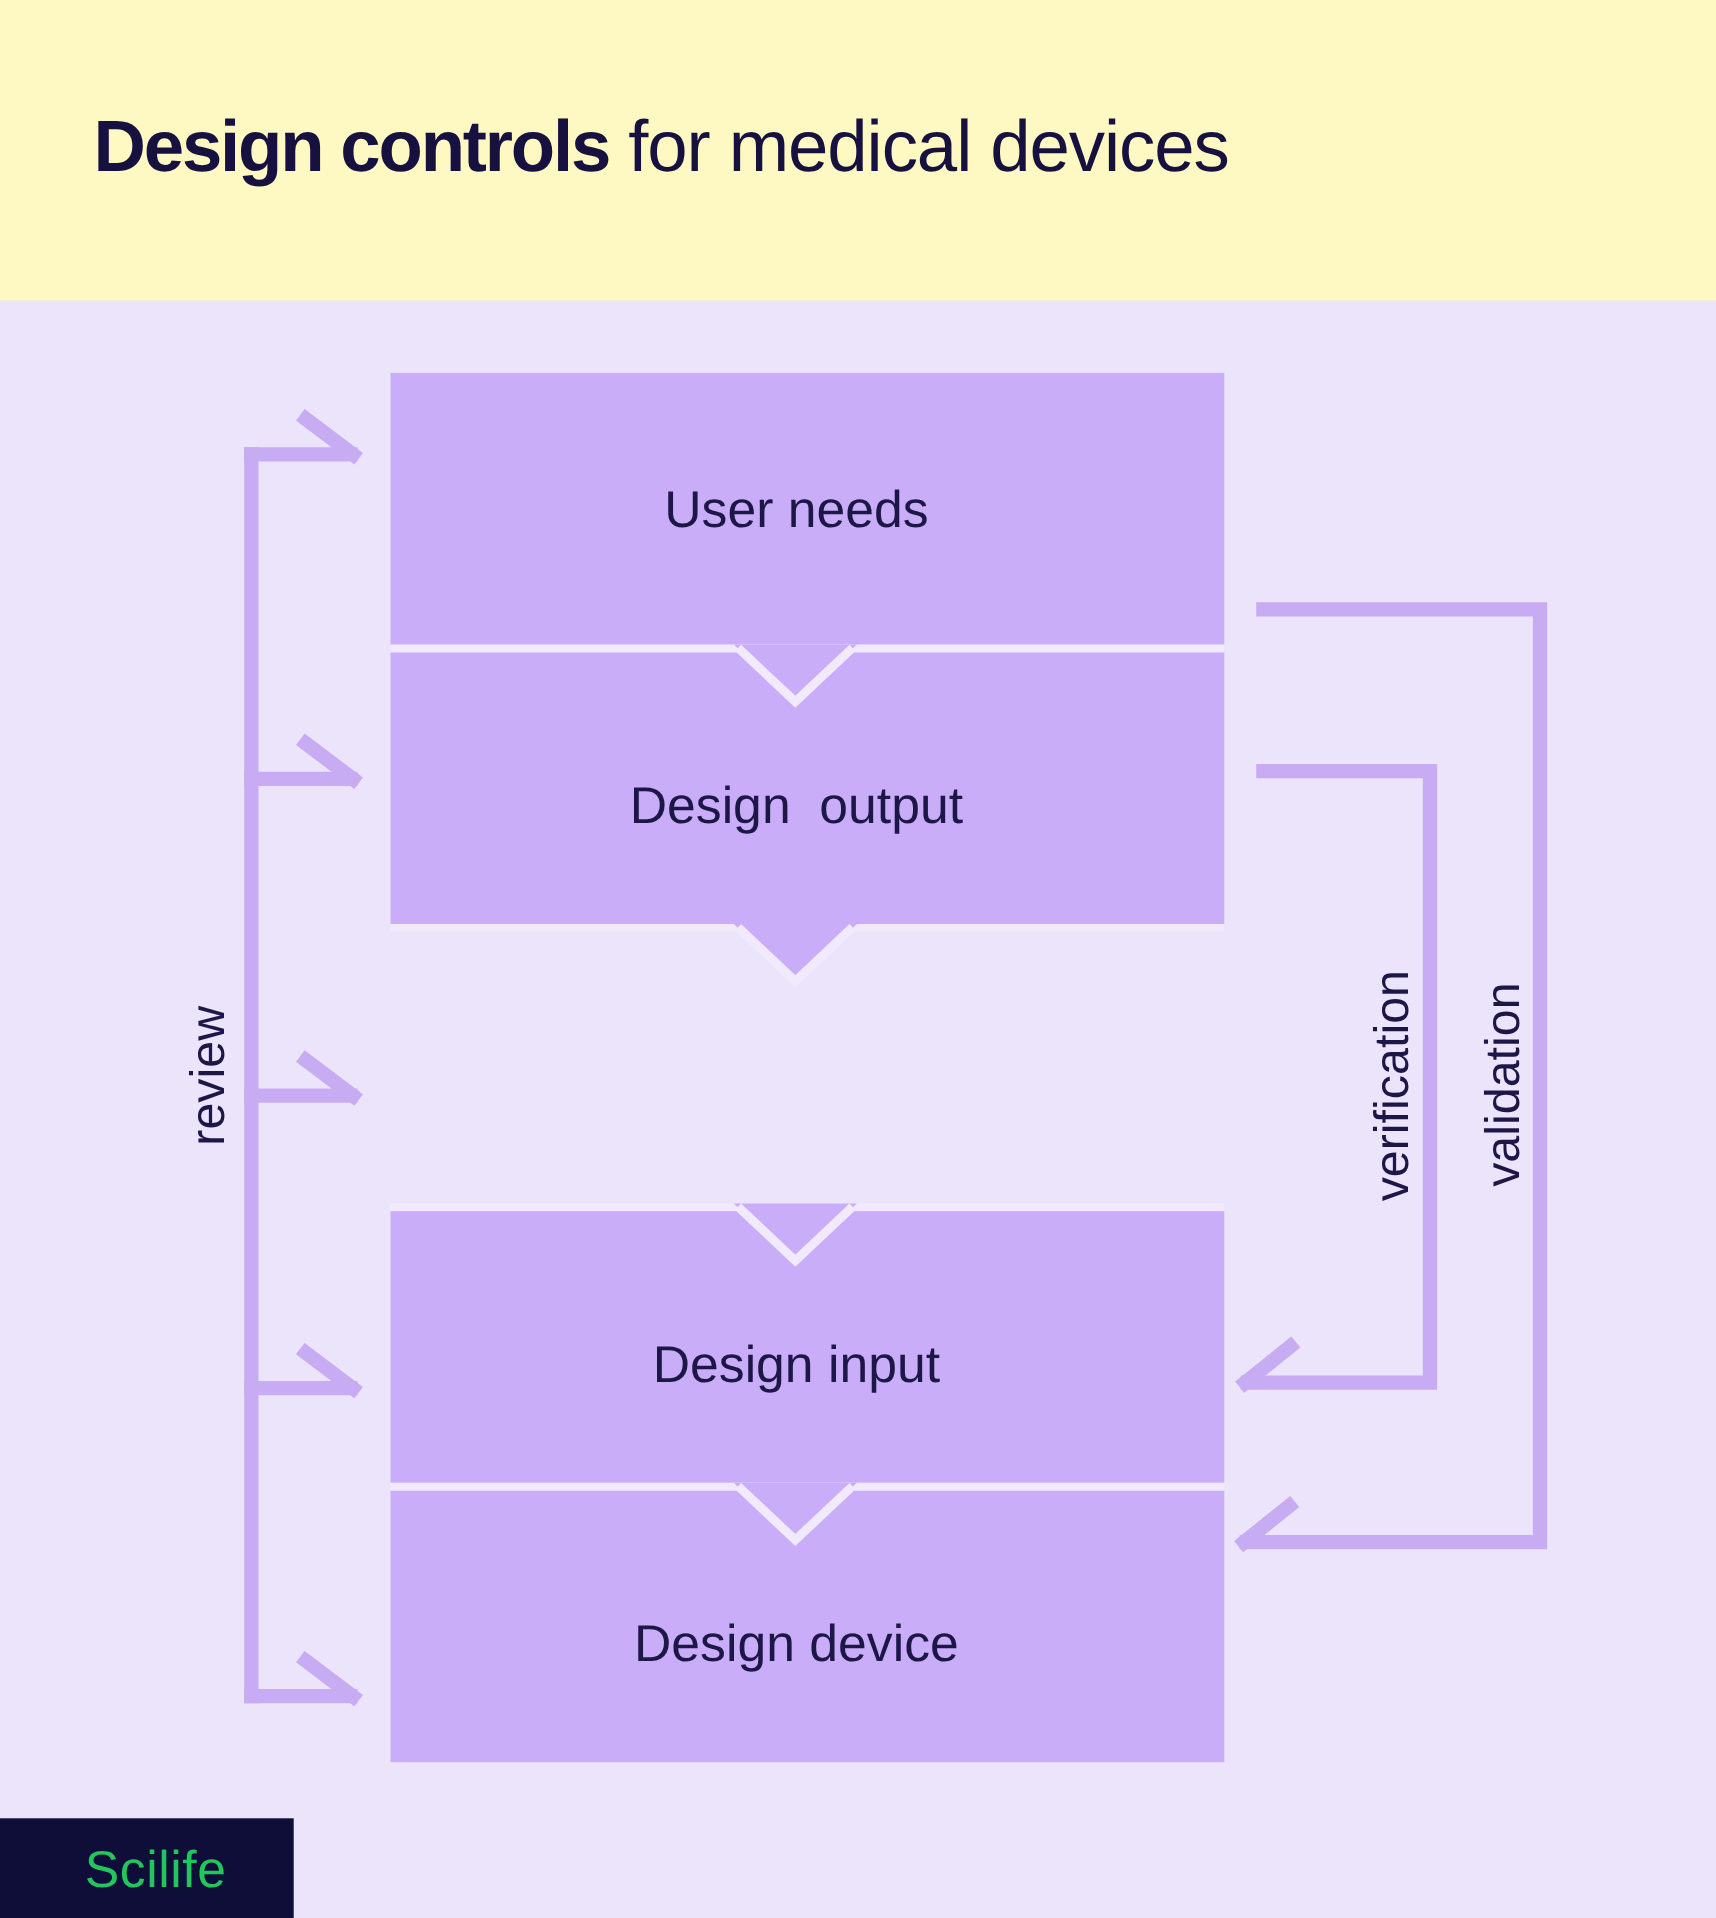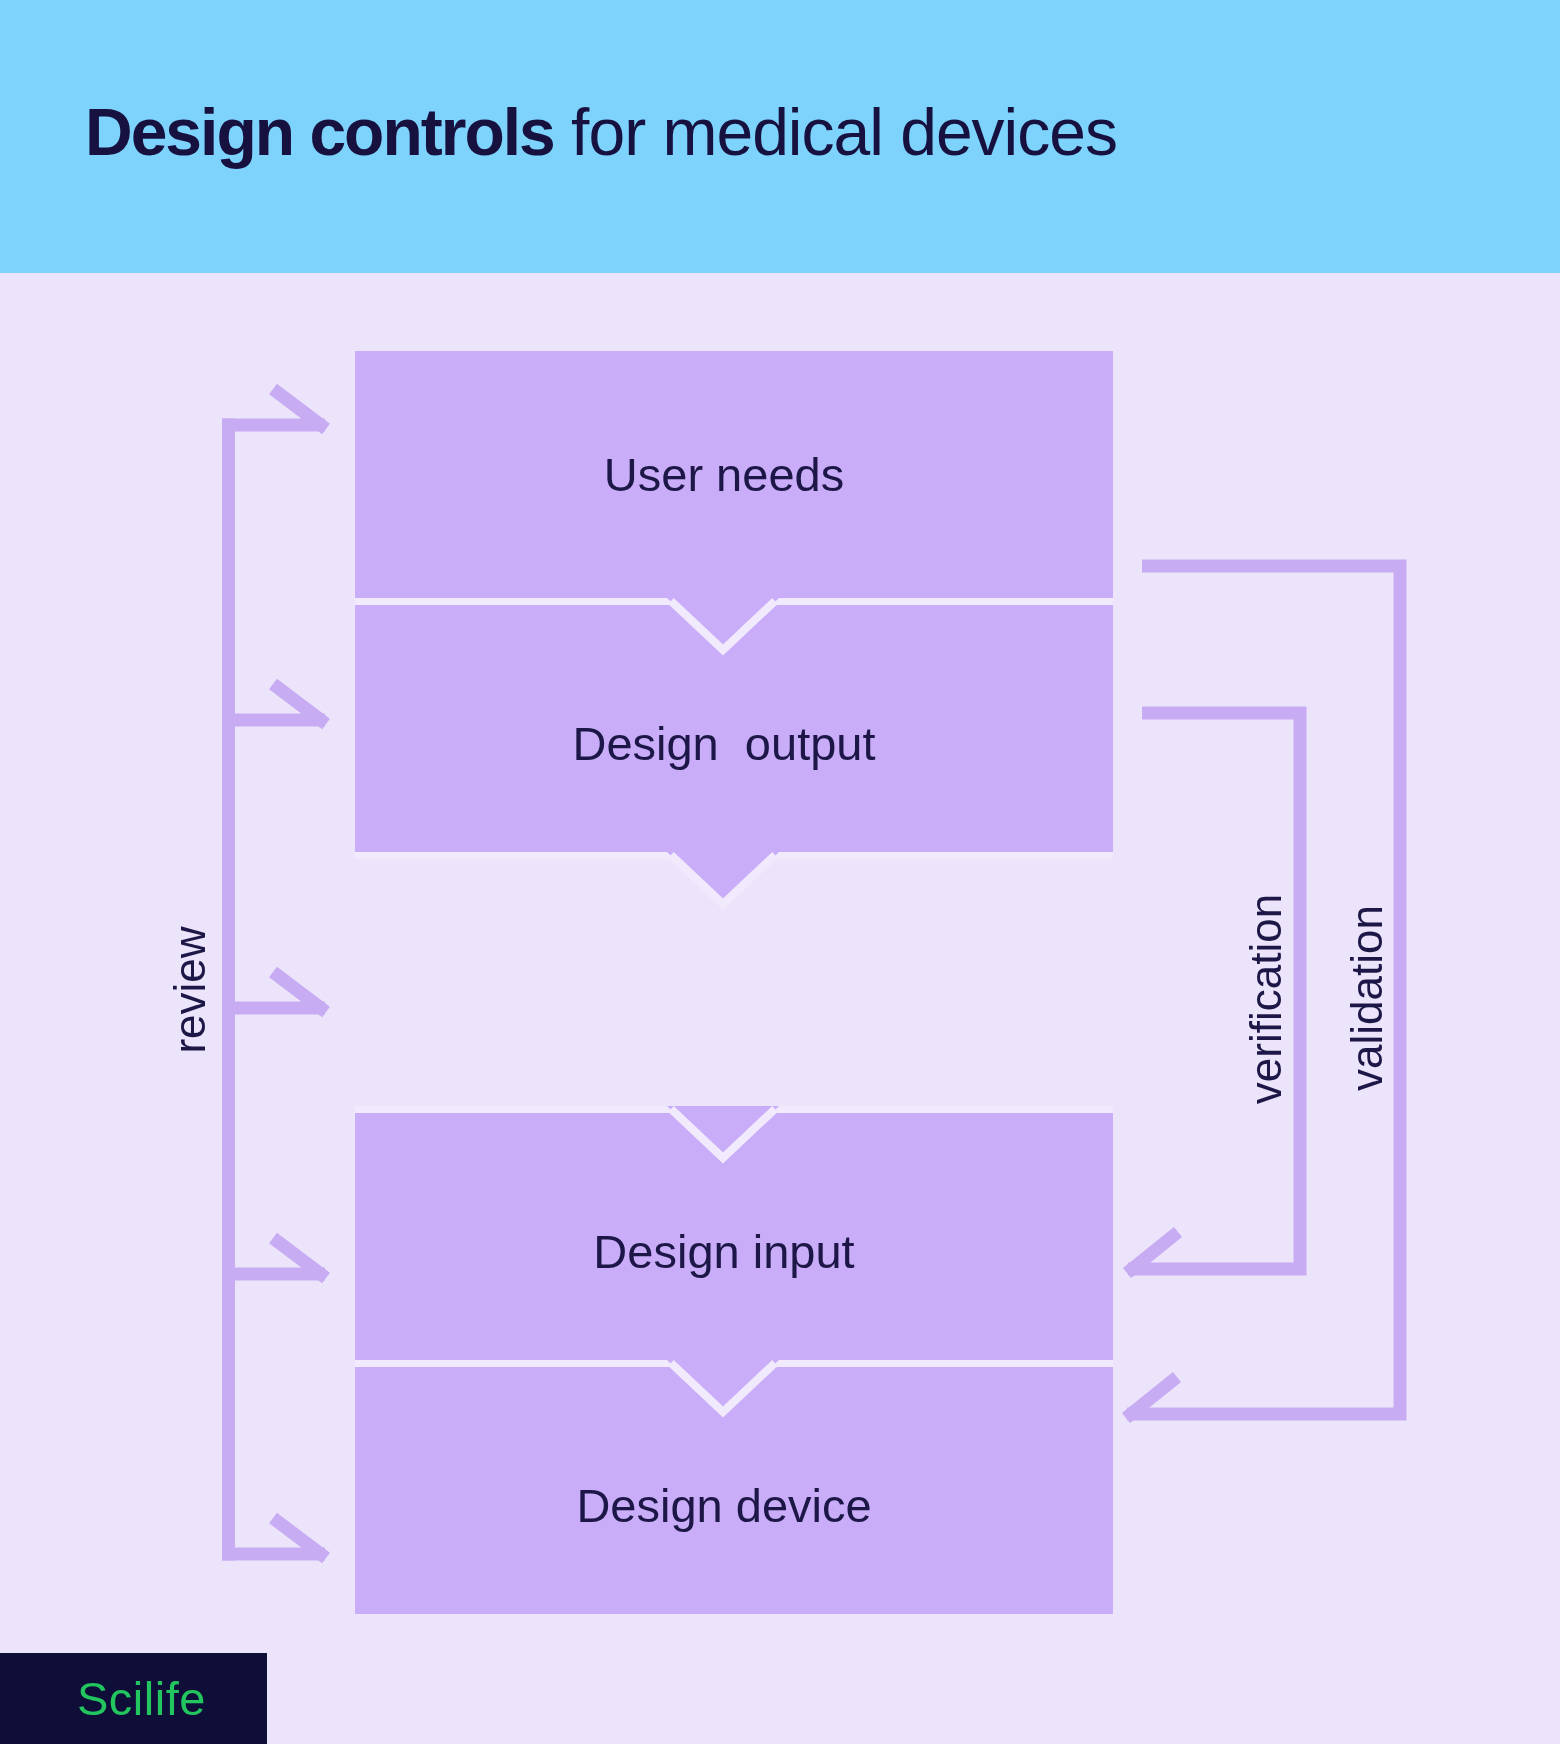--- a/index.html
+++ b/index.html
@@ -8,35 +8,35 @@
     width: 1560px;
     height: 1744px;
     background: #ece4fa;
     overflow: hidden;
     font-family: "Liberation Sans", "DejaVu Sans", sans-serif;
   }
   .header-band {
     position: absolute;
     left: 0; top: 0;
     width: 1560px; height: 273px;
-    background: #7dd3fc;
+    background: #fef9c3;
   }
   .page-title {
     position: absolute;
     left: 85px; top: 99px;
     font-size: 66px;
     line-height: 1;
     color: #17113f;
     letter-spacing: -1px;
     white-space: pre;
   }
   .page-title .t-bold { font-weight: 700; letter-spacing: -2px; }
   .page-title .t-reg  { font-weight: 400; }
 
-  .diagram { position: absolute; left: 0; top: 16px; width: 1560px; height: 1372px; }
+  .diagram { position: absolute; left: 0; top: 4px; width: 1560px; height: 1372px; }
   .connectors { position: absolute; left: 0; top: 0; }
 
   .flow-box {
     position: absolute;
     left: 355px;
     width: 758px;
     height: 247px;
     background: #c9adf8;
     display: flex;
     align-items: center;

